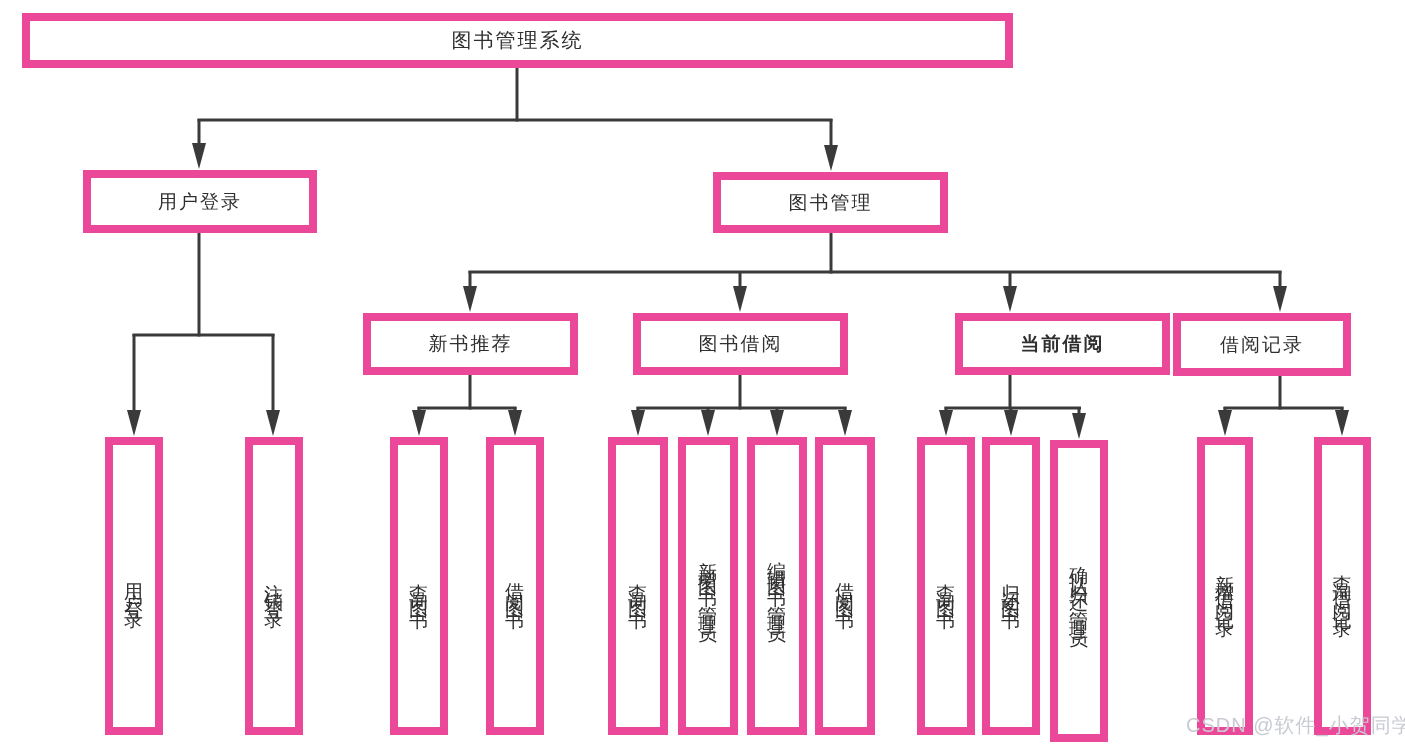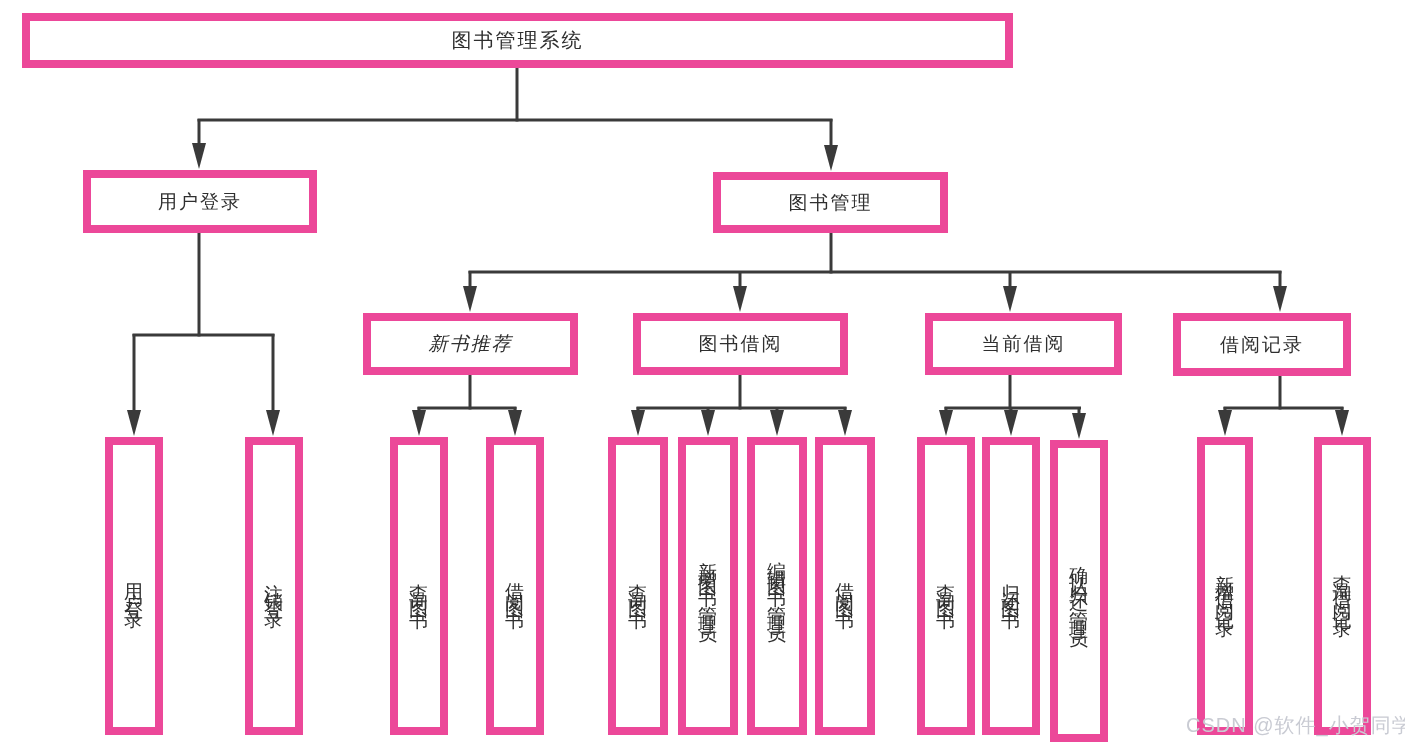--- a/index.html
+++ b/index.html
@@ -117,23 +117,23 @@
       <polygon points="1218,410 1232,410 1225,436"></polygon>
       <polygon points="1335,410 1349,410 1342,436"></polygon>
     </g>
   </svg>
 
   <div class="node hbox root-box" style="left:22px; top:13px; width:991px; height:55px;">图书管理系统</div>
 
   <div class="node hbox" style="left:83px; top:170px; width:234px; height:63px;">用户登录</div>
   <div class="node hbox" style="left:713px; top:172px; width:235px; height:61px;">图书管理</div>
 
-  <div class="node hbox" style="left:363px; top:313px; width:215px; height:62px;font-style:italic;">新书推荐</div>
+  <div class="node hbox" style="left:363px; top:313px; width:215px; height:62px;">新书推荐</div>
   <div class="node hbox" style="left:633px; top:313px; width:215px; height:62px;">图书借阅</div>
-  <div class="node hbox" style="left:925px; top:313px; width:197px; height:62px;">当前借阅</div>
+  <div class="node hbox" style="left:955px; top:313px; width:215px; height:62px;font-weight:bold;">当前借阅</div>
   <div class="node hbox" style="left:1173px; top:313px; width:178px; height:63px;">借阅记录</div>
 
   <div class="node vbox" style="left:105px; top:437px; width:58px; height:298px;">用户登录</div>
   <div class="node vbox" style="left:245px; top:437px; width:58px; height:298px;">注销登录</div>
 
   <div class="node vbox" style="left:390px; top:437px; width:58px; height:298px;">查询图书</div>
   <div class="node vbox" style="left:486px; top:437px; width:58px; height:298px;">借阅图书</div>
 
   <div class="node vbox" style="left:608px; top:437px; width:60px; height:298px;">查询图书</div>
   <div class="node vbox" style="left:678px; top:437px; width:60px; height:298px;">新增图书（管理员）</div>

